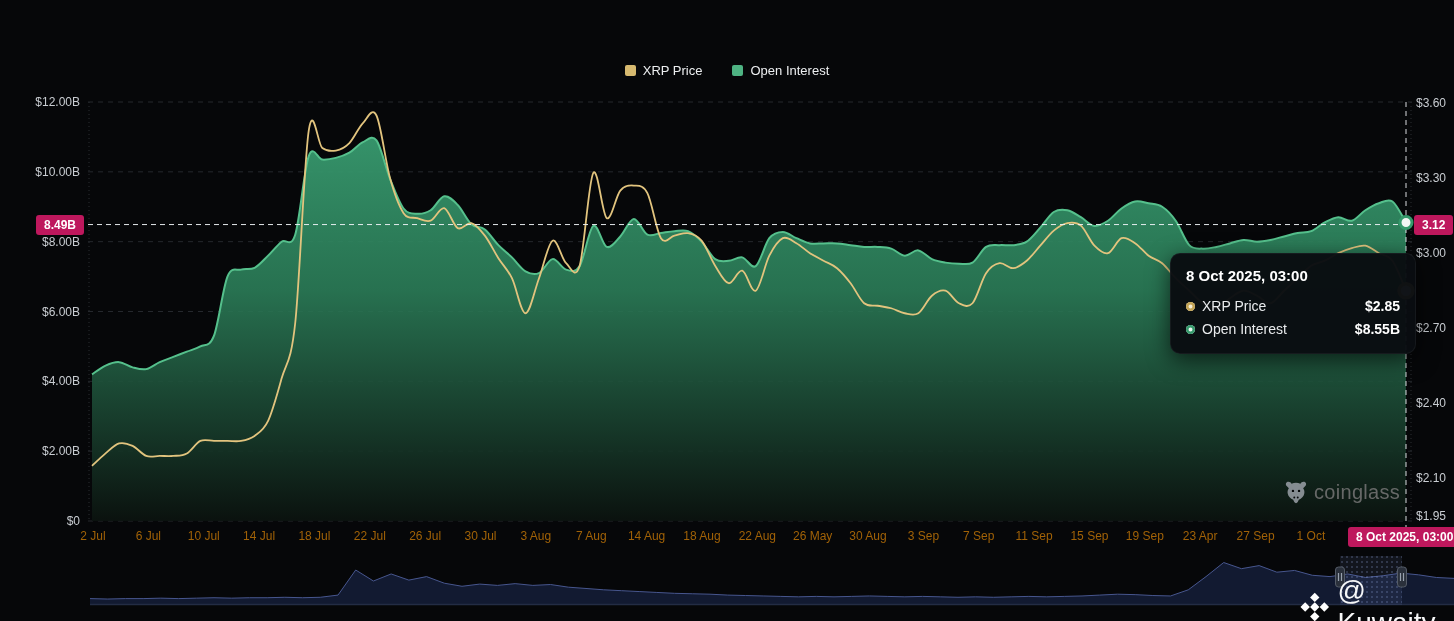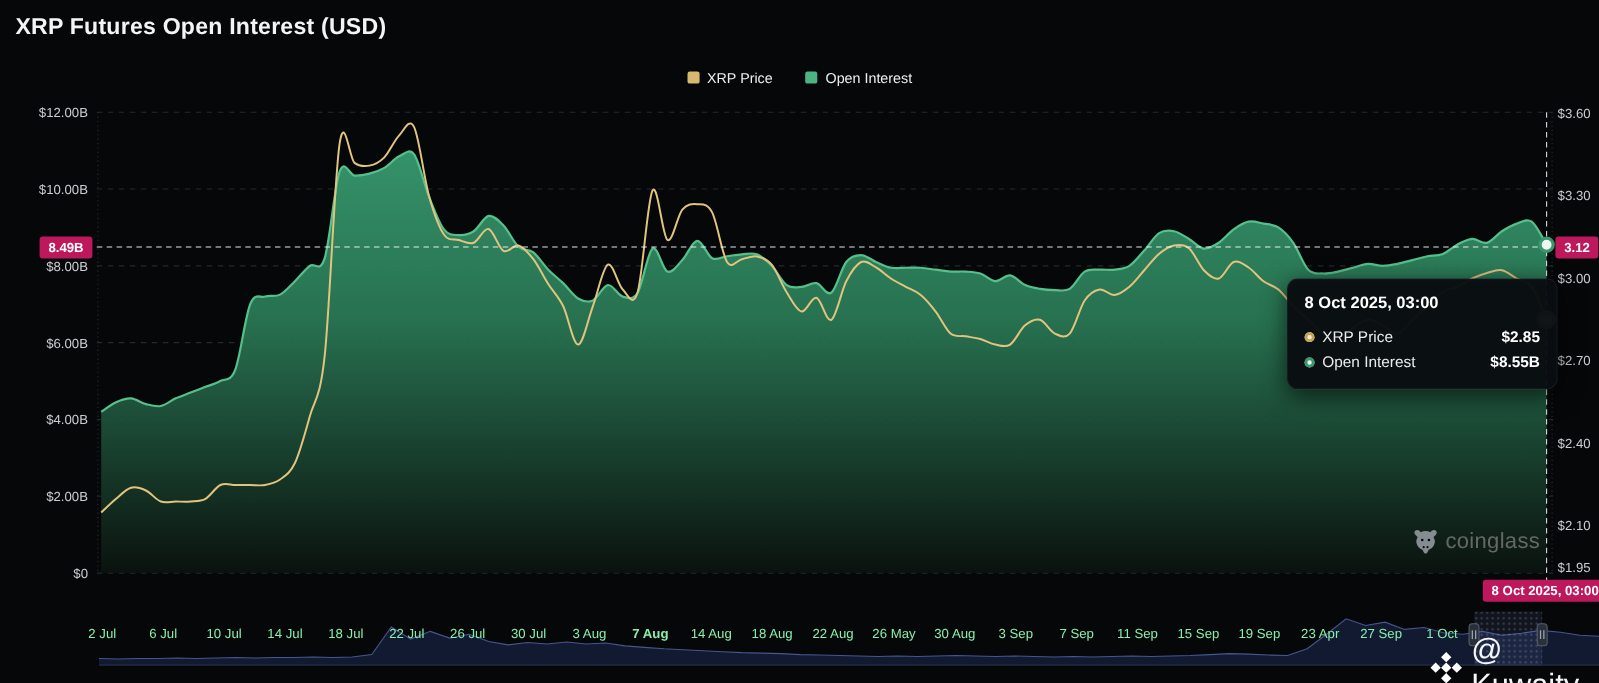--- a/index.html
+++ b/index.html
@@ -5,40 +5,39 @@
   html,body{margin:0;padding:0;background:#060709;}
   #app{position:relative;width:1454px;height:621px;background:#060709;overflow:hidden;
        font-family:"Liberation Sans",sans-serif;color:#e8eaec;}
   .title{position:absolute;left:14px;top:13px;font-size:21px;font-weight:700;color:#f3f4f5;letter-spacing:.2px;}
   .legend{position:absolute;left:0;top:63px;width:100%;display:flex;justify-content:center;gap:30px;}
   .legend-item{display:flex;align-items:center;gap:7px;font-size:13px;color:#eceef0;cursor:pointer;}
   .swatch{width:11px;height:11px;border-radius:2px;display:inline-block;}
   svg#chart-svg{position:absolute;left:0;top:0;}
   .axis-label{position:absolute;font-size:12px;color:#c9cdd2;transform:translateY(-50%);white-space:nowrap;}
   .axis-label.left{text-align:right;width:78px;}
-  .x-label{position:absolute;top:529px;font-size:12px;color:#86efac;transform:translateX(-50%);white-space:nowrap;margin-top:40px;}
+  .x-label{position:absolute;top:529px;font-size:12px;color:#a16207;transform:translateX(-50%);white-space:nowrap;}
   .pill{position:absolute;background:#be185d;color:#fff;font-size:12px;font-weight:700;
         padding:3px 8px;border-radius:3px;transform:translateY(-50%);white-space:nowrap;z-index:6;}
   .tooltip{position:absolute;left:1170px;top:253px;width:214px;background:rgba(9,12,17,0.97);
            border:1px solid rgba(255,255,255,0.05);border-radius:10px;padding:13px 15px 12px 15px;
            box-shadow:0 6px 22px rgba(0,0,0,0.65);z-index:5;}
   .tooltip-title{font-size:15px;font-weight:700;color:#fff;margin-bottom:11px;}
   .tooltip-row{display:flex;align-items:center;font-size:14px;color:#e9ebed;line-height:23px;}
   .tooltip-row .dot{width:9px;height:9px;border-radius:50%;margin-right:7px;flex:0 0 auto;}
   .tooltip-row .val{margin-left:auto;font-weight:700;color:#fff;}
   .coinglass{position:absolute;left:1283px;top:479px;display:flex;align-items:center;gap:5px;opacity:.88;z-index:4;}
   .coinglass .cg-text{font-size:20px;font-weight:400;color:#737373;letter-spacing:.3px;}
   .kuwaity{position:absolute;left:1300px;top:575px;display:flex;align-items:center;gap:8px;z-index:7;}
   .kuwaity .kw-text{font-size:28px;color:#f6f7f8;font-weight:400;}
 </style>
 </head>
 <body>
 
 <div id="app">
-  <div class="title">XRP Futures Open Interest (USD)</div>
 
   <div class="legend">
     <div class="legend-item">
       <span class="swatch" style="background: rgb(214, 185, 111);"></span>
       <span>XRP Price</span>
     </div>
     <div class="legend-item">
       <span class="swatch" style="background: rgb(78, 179, 131);"></span>
       <span>Open Interest</span>
     </div>
@@ -105,21 +104,21 @@
       <div class="axis-label" style="left: 1416px; top: 516px;">$1.95</div>
       <div class="x-label" style="left: 93px;">2 Jul</div>
       <div class="x-label" style="left: 148.36px;">6 Jul</div>
       <div class="x-label" style="left: 203.72px;">10 Jul</div>
       <div class="x-label" style="left: 259.08px; text-align: center;">14 Jul</div>
       <div class="x-label" style="left: 314.44px;">18 Jul</div>
       <div class="x-label" style="left: 369.8px;">22 Jul</div>
       <div class="x-label" style="left: 425.16px;">26 Jul</div>
       <div class="x-label" style="left: 480.52px;">30 Jul</div>
       <div class="x-label" style="left: 535.88px;">3 Aug</div>
-      <div class="x-label" style="left: 591.24px; font-weight: bold;">7 Aug</div>
+      <div class="x-label" style="left: 591.24px;">7 Aug</div>
       <div class="x-label" style="left: 646.6px;">14 Aug</div>
       <div class="x-label" style="left: 701.96px;">18 Aug</div>
       <div class="x-label" style="left: 757.32px;">22 Aug</div>
       <div class="x-label" style="left: 812.68px;">26 May</div>
       <div class="x-label" style="left: 868.04px;">30 Aug</div>
       <div class="x-label" style="left: 923.4px;">3 Sep</div>
       <div class="x-label" style="left: 978.76px;">7 Sep</div>
       <div class="x-label" style="left: 1034.12px;">11 Sep</div>
       <div class="x-label" style="left: 1089.48px;">15 Sep</div>
       <div class="x-label" style="left: 1144.84px;">19 Sep</div>

